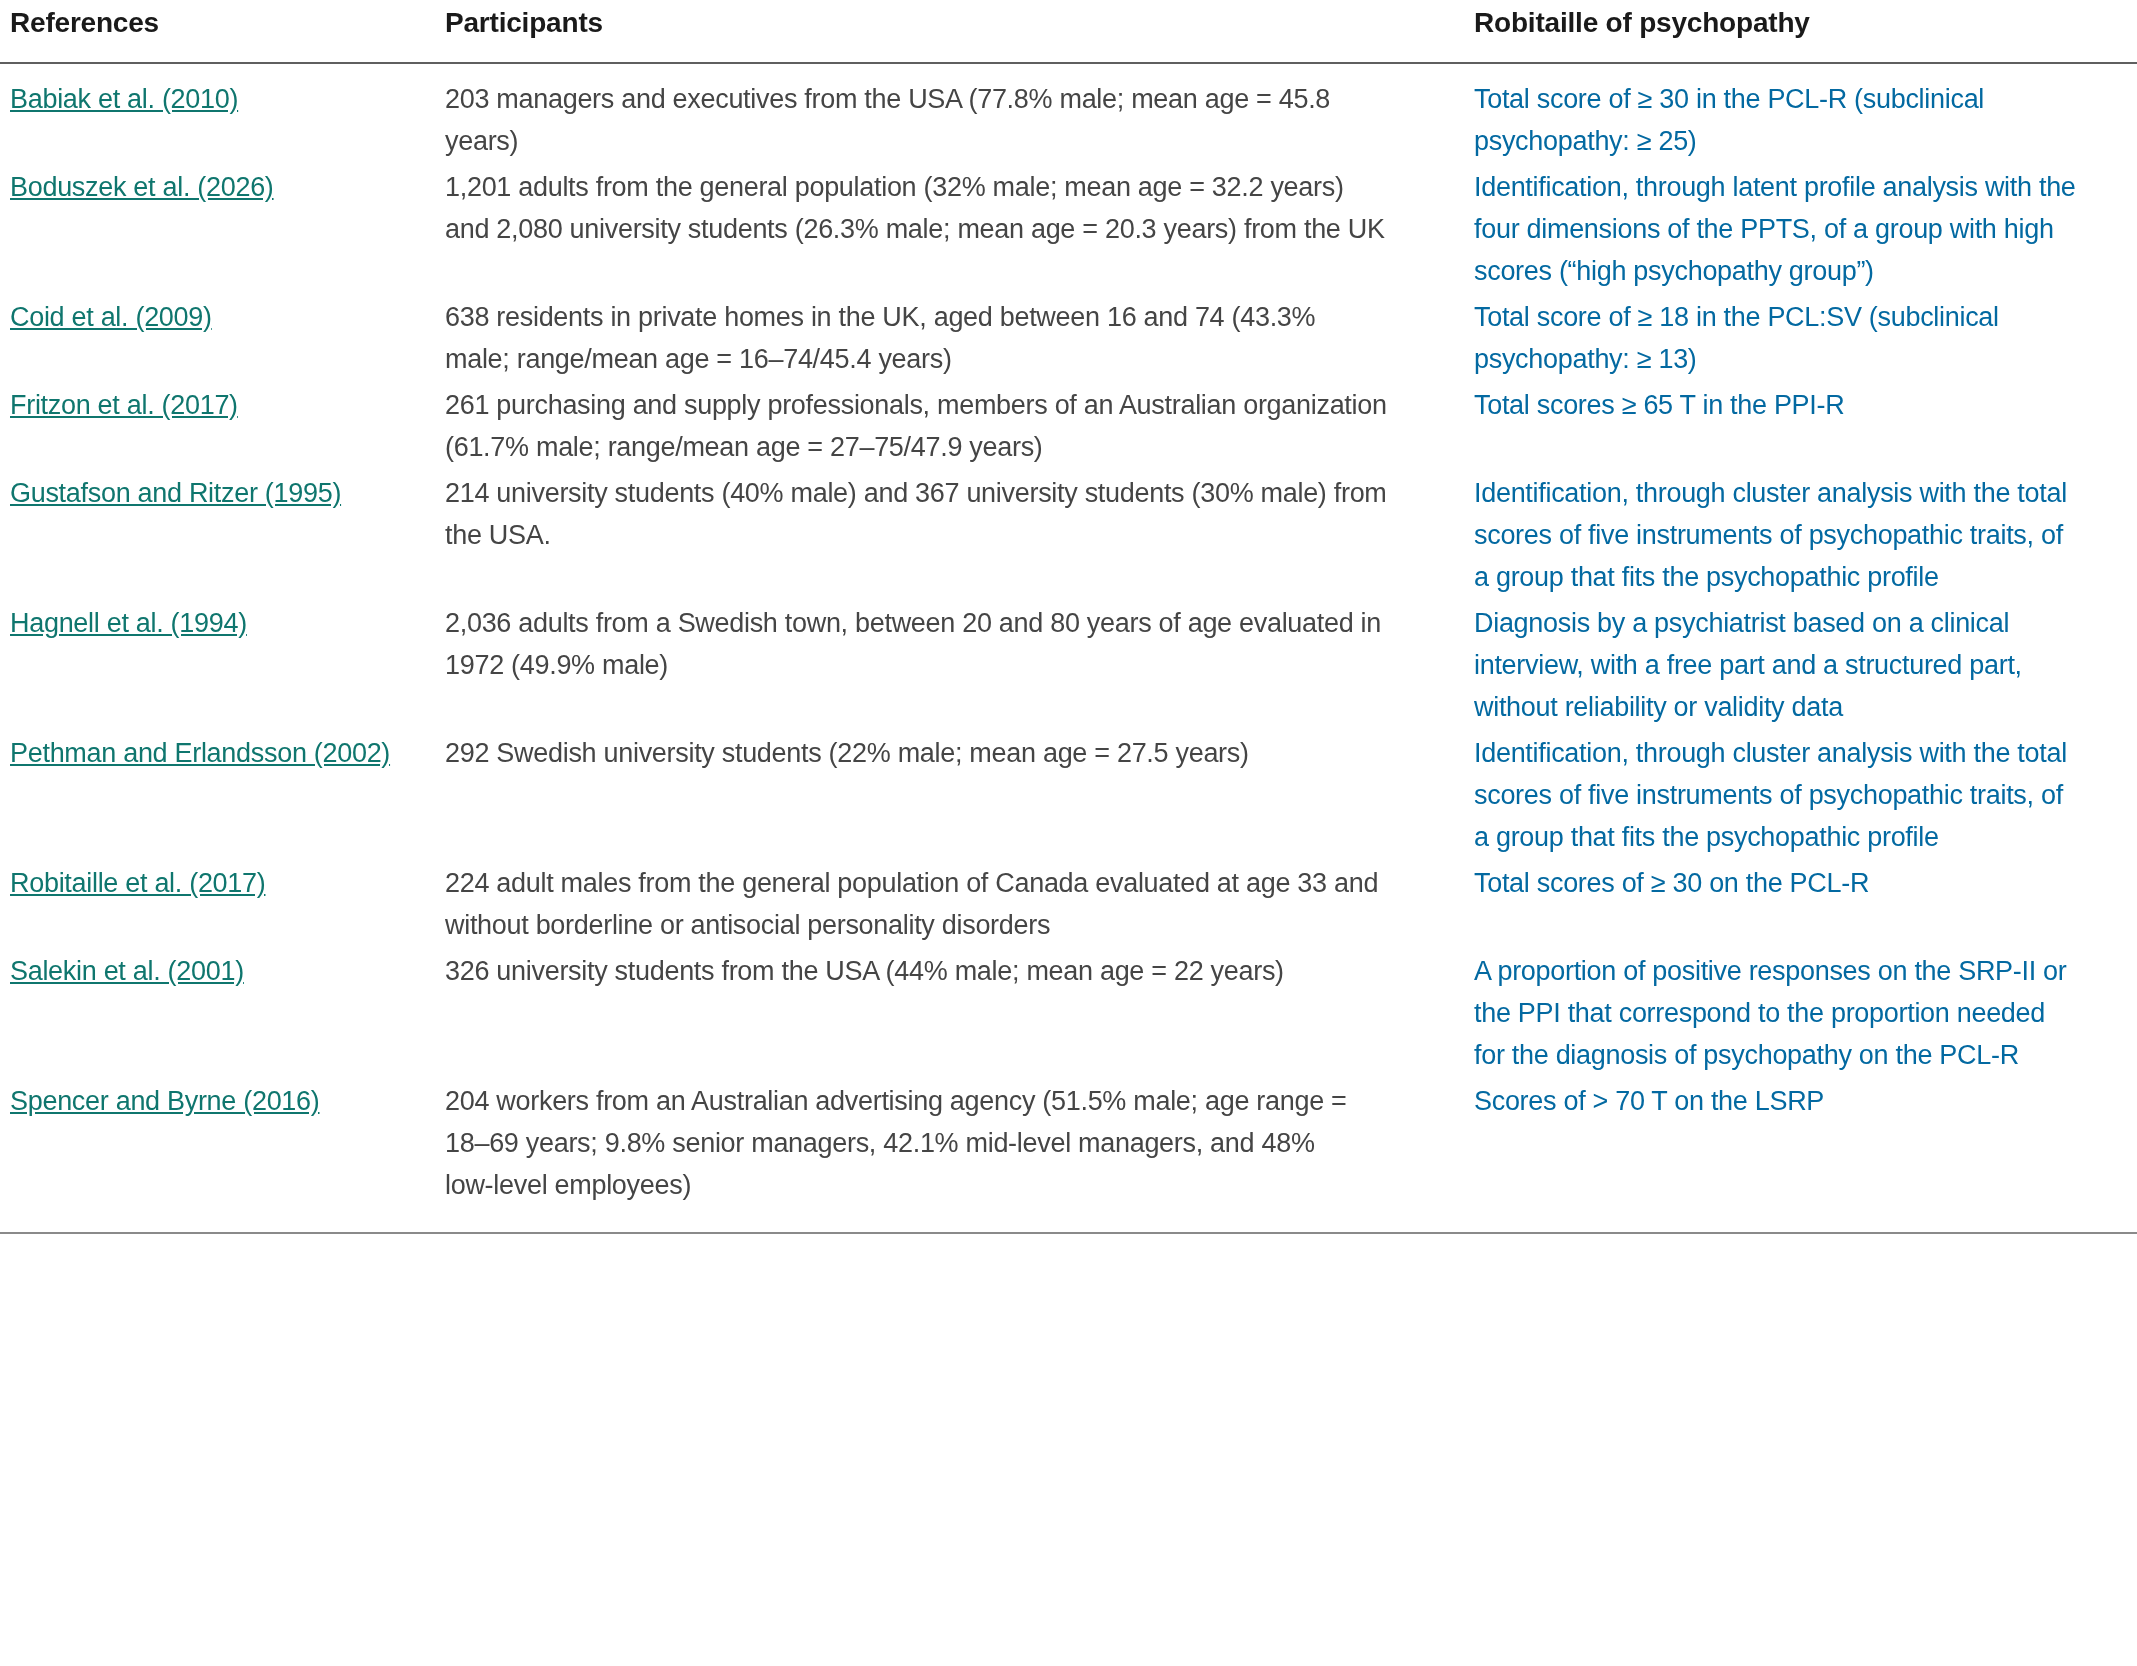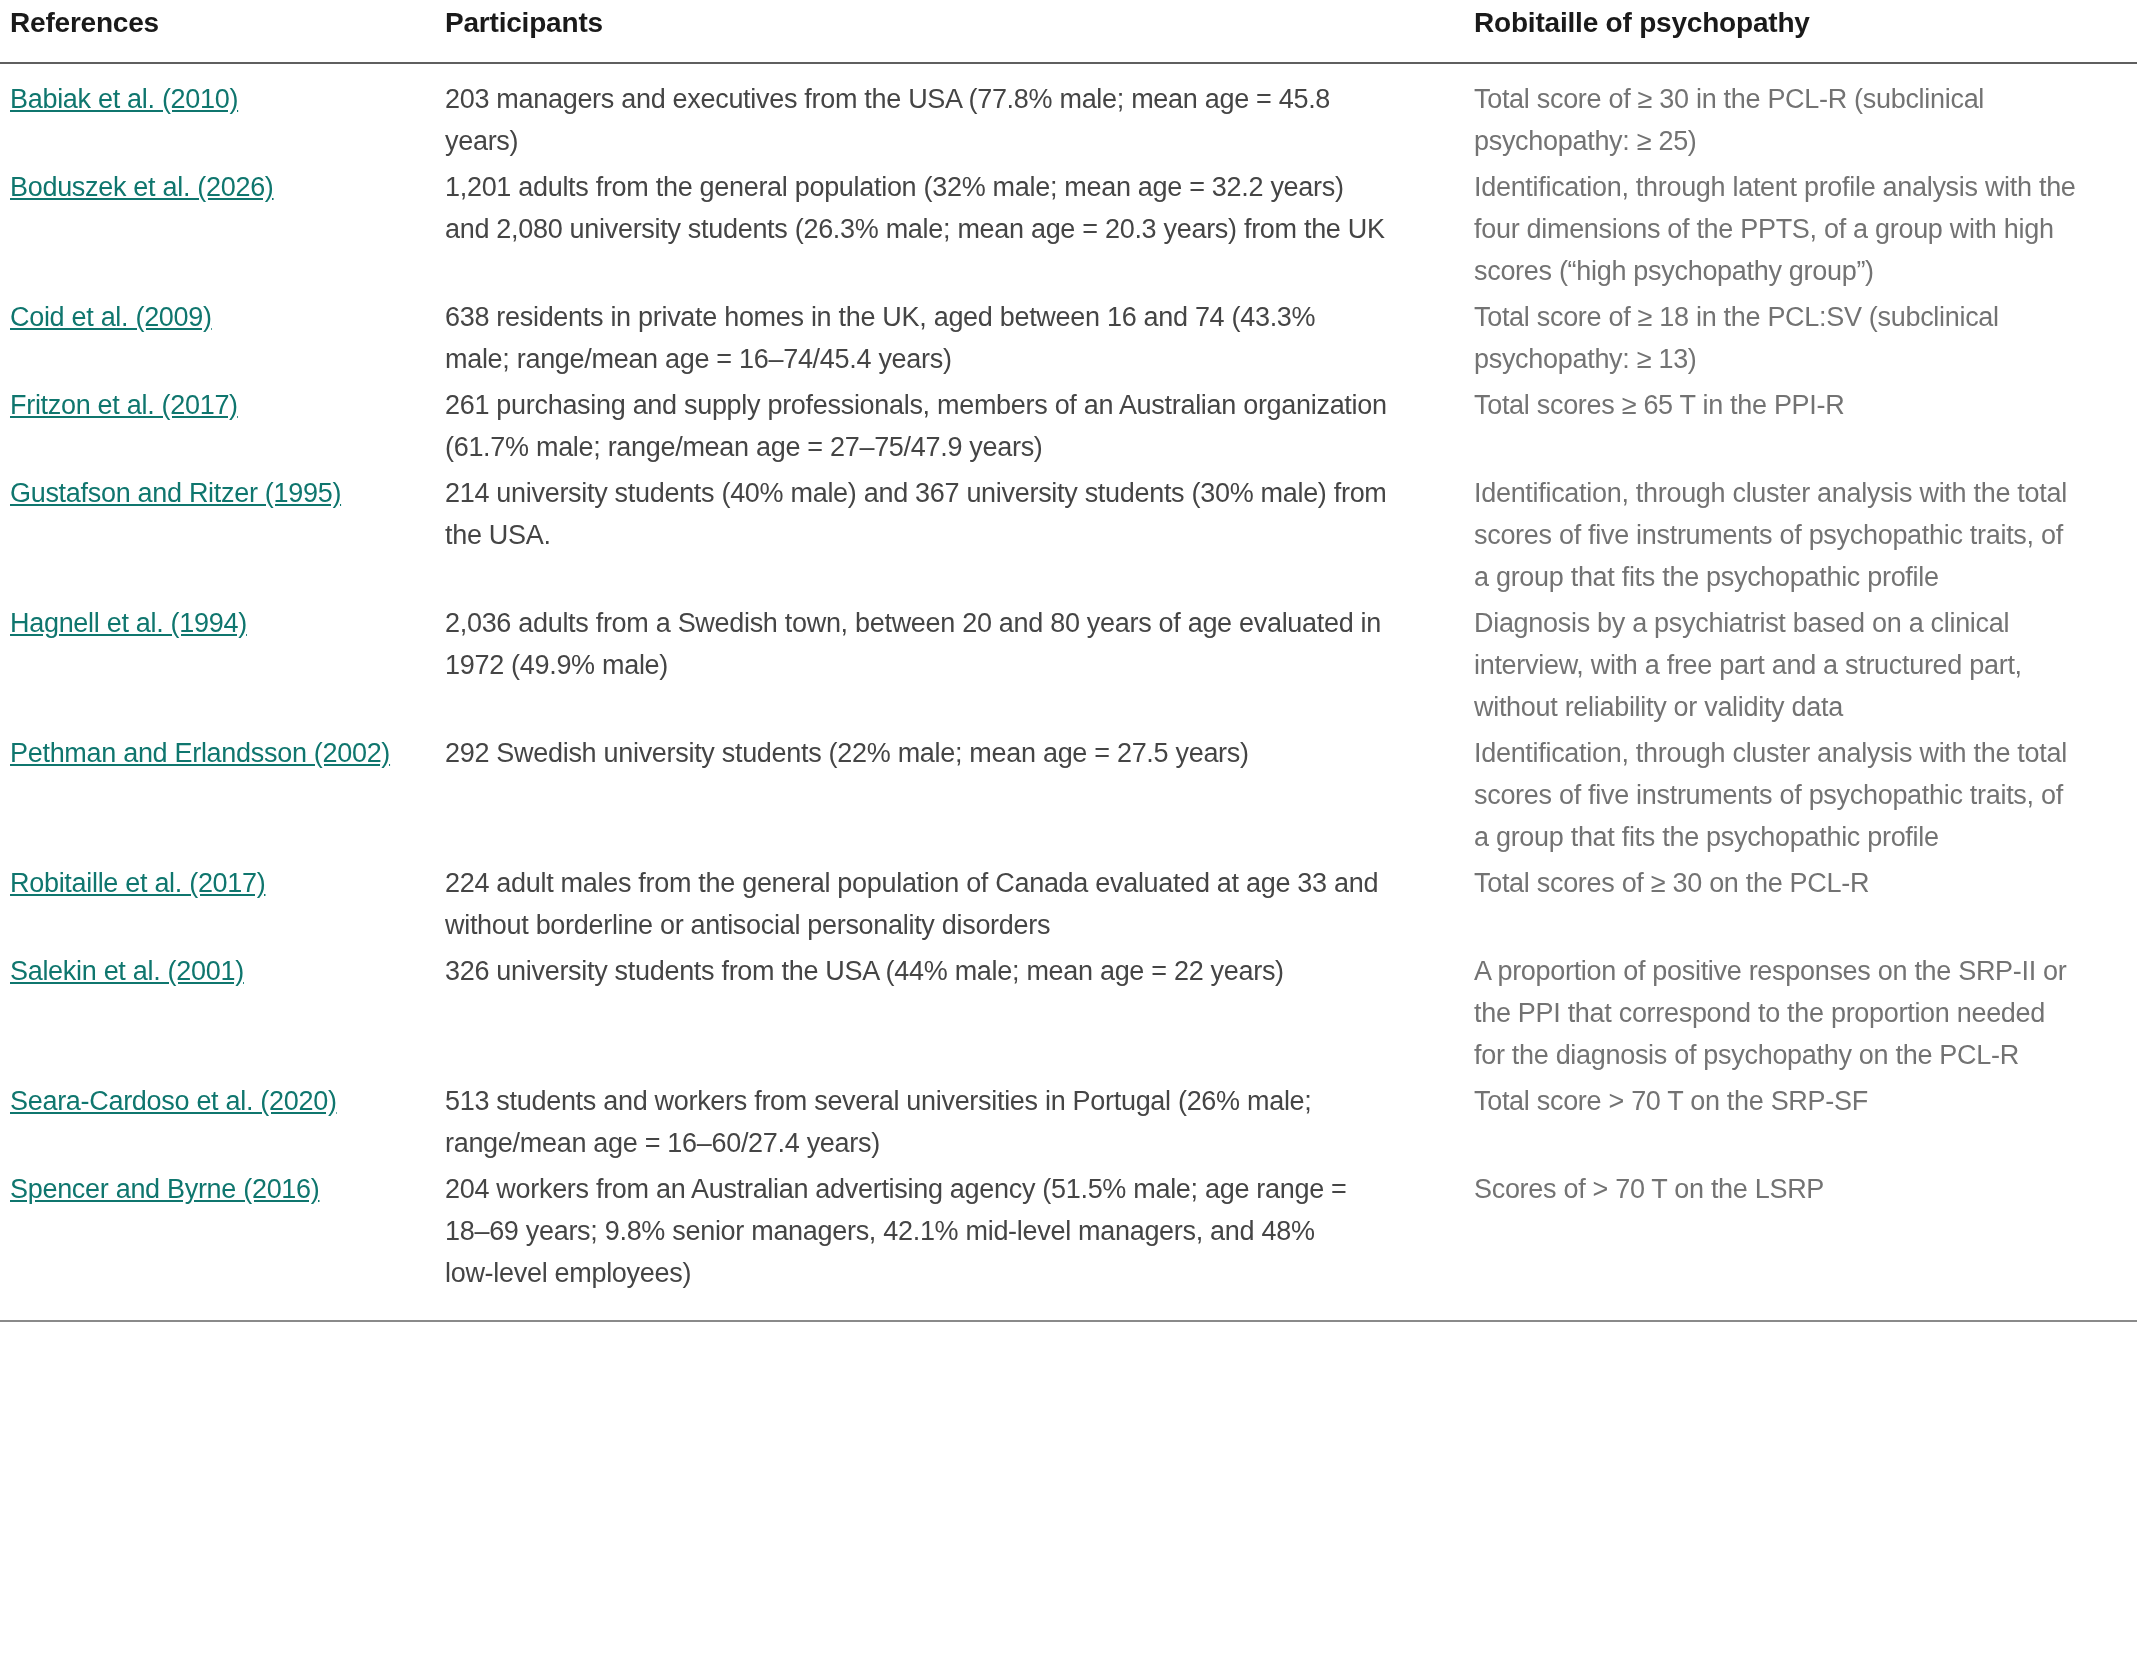--- a/index.html
+++ b/index.html
@@ -47,21 +47,21 @@
   td.c-ref {
     color: #0f766e;
     padding-left: 10px;
     padding-right: 20px;
     text-decoration: underline;
   }
   td.c-part {
     color: #454545;
   }
   td.c-def {
-    color: #737373;
+    color: #0369a1;
     padding-right: 6px;
   }
   tbody tr:first-child td { padding-top: 14px; }
   tbody tr:last-child td {
     padding-bottom: 26px;
     border-bottom: 2px solid #8a8a8a;
   }
 </style>
 </head>
 <body>
@@ -138,26 +138,20 @@
     <td class="c-def">Total scores of ≥ 30 on the PCL-R</td>
   </tr>
       <tr>
     <td class="c-ref">Salekin et al. (2001)</td>
     <td class="c-part">326 university students from the USA (44% male; mean age = 22 years)</td>
     <td class="c-def">A proportion of positive responses on the SRP-II or
 the PPI that correspond to the proportion needed
 for the diagnosis of psychopathy on the PCL-R</td>
   </tr>
       <tr>
-    <td class="c-ref">Seara-Cardoso et al. (2020)</td>
-    <td class="c-part">513 students and workers from several universities in Portugal (26% male;
-range/mean age = 16–60/27.4 years)</td>
-    <td class="c-def">Total score &gt; 70 T on the SRP-SF</td>
-  </tr>
-      <tr>
     <td class="c-ref">Spencer and Byrne (2016)</td>
     <td class="c-part">204 workers from an Australian advertising agency (51.5% male; age range =
 18–69 years; 9.8% senior managers, 42.1% mid-level managers, and 48%
 low-level employees)</td>
     <td class="c-def">Scores of &gt; 70 T on the LSRP</td>
   </tr>
     </tbody>
 </table>
 
 </body></html>

